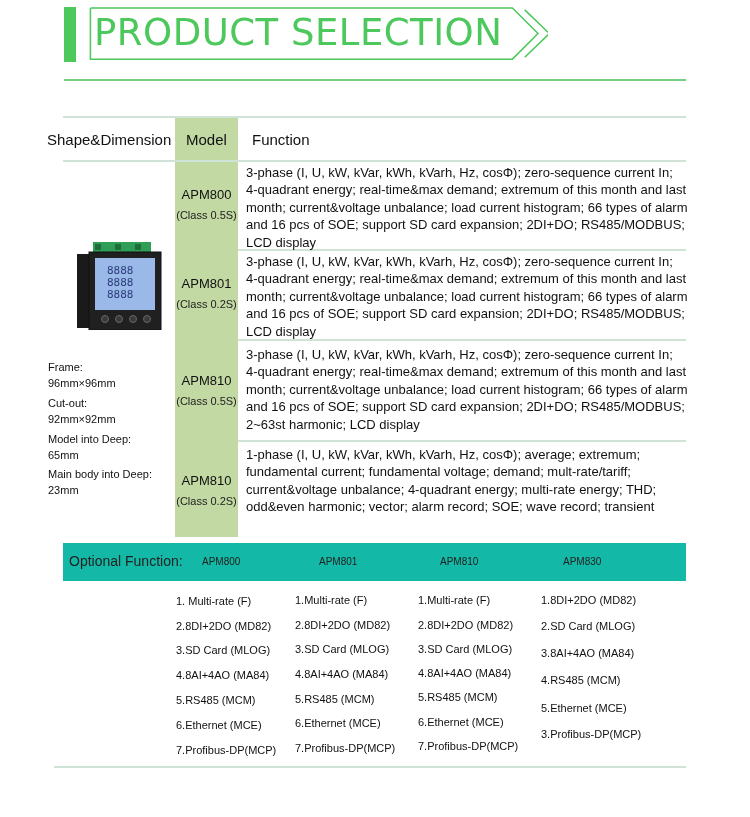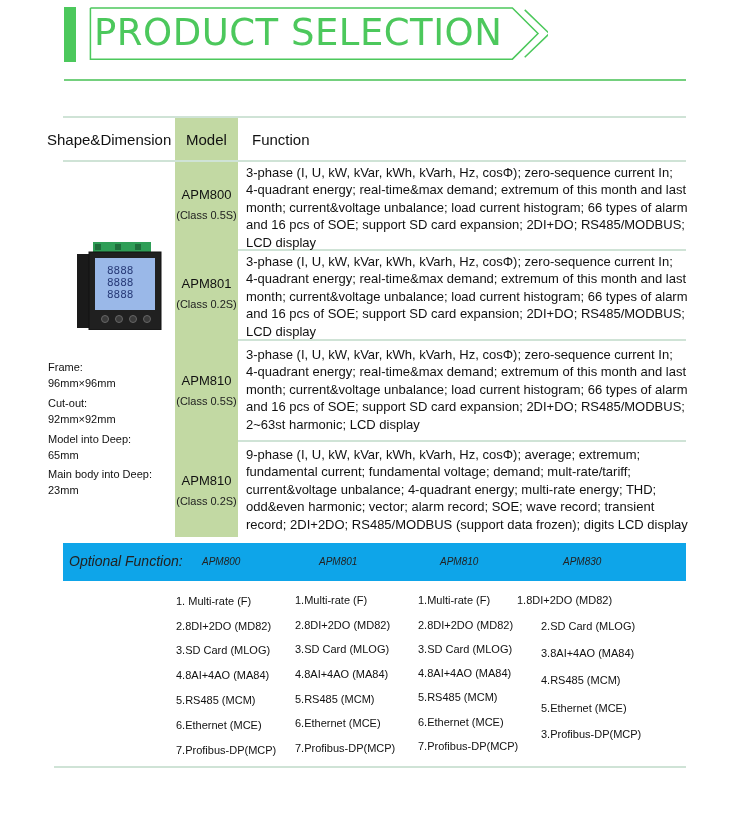--- a/index.html
+++ b/index.html
@@ -19,21 +19,21 @@
   .hr { position: absolute; height: 2px; background: #cfe3d6; }
   .col-model-bg { position: absolute; left: 175px; width: 63px; background: #c2d9a3; }
   .hdr { position: absolute; font-size: 15px; color: #111; }
   .model-name { position: absolute; width: 63px; text-align: center; font-size: 13px; color: #111; }
   .model-class { position: absolute; width: 63px; text-align: center; font-size: 11px; color: #222; }
   .func-text { position: absolute; left: 246px; width: 445px; font-size: 13px; line-height: 17.4px; color: #111; }
   .dim-text { position: absolute; left: 48px; font-size: 11px; line-height: 16px; color: #111; }
 
   .device { position: absolute; left: 75px; top: 238px; width: 88px; height: 92px; }
 
-  .opt-bar { position: absolute; left: 63px; top: 543px; width: 623px; height: 38px; background: #0ea5e9; font-style: italic; }
+  .opt-bar { position: absolute; left: 63px; top: 543px; width: 623px; height: 38px; background: #14b8a6; }
   .opt-label { position: absolute; left: 6px; top: 10px; font-size: 14px; color: #222; }
   .opt-col-hdr { position: absolute; top: 13px; font-size: 10px; color: #222; }
 
   .opt-item { position: absolute; font-size: 11px; color: #111; white-space: nowrap; }
   .bottom-rule { position: absolute; left: 54px; top: 766px; width: 632px; height: 2px; background: #cfe3d6; }
 </style>
 </head>
 <body>
 
 <div class="banner">
@@ -118,25 +118,24 @@
   <div>3-phase (I, U, kW, kVar, kWh, kVarh, Hz, cosΦ); zero-sequence current In;</div>
   <div>4-quadrant energy; real-time&amp;max demand; extremum of  this month and last</div>
   <div>month; current&amp;voltage unbalance; load current histogram; 66 types of alarm</div>
   <div>and 16 pcs of SOE; support SD card expansion; 2DI+DO; RS485/MODBUS;</div>
   <div>2~63st harmonic; LCD display</div>
 </div>
 
 <div class="model-name" style="left:175px;top:473px;">APM810</div>
 <div class="model-class" style="left:175px;top:495px;">(Class 0.2S)</div>
 <div class="func-text" style="top:446px;">
-  <div>9-phase (I, U, kW, kVar, kWh, kVarh, Hz, cosΦ); average; extremum;</div>
+  <div>1-phase (I, U, kW, kVar, kWh, kVarh, Hz, cosΦ); average; extremum;</div>
   <div>fundamental current; fundamental voltage; demand; mult-rate/tariff;</div>
   <div>current&amp;voltage unbalance; 4-quadrant energy; multi-rate energy; THD;</div>
   <div>odd&amp;even harmonic; vector; alarm record; SOE; wave record; transient</div>
-  <div>record; 2DI+2DO; RS485/MODBUS (support data frozen); digits LCD display</div>
 </div>
 
 <div class="opt-bar">
   <div class="opt-label">Optional Function:</div>
   <div class="opt-col-hdr" style="left:139px;">APM800</div>
   <div class="opt-col-hdr" style="left:256px;">APM801</div>
   <div class="opt-col-hdr" style="left:377px;">APM810</div>
   <div class="opt-col-hdr" style="left:500px;">APM830</div>
 </div>
 
@@ -157,20 +156,20 @@
 <div class="opt-item" style="left:295px;top:742px;">7.Profibus-DP(MCP)</div>
 
 <div class="opt-item" style="left:418px;top:594px;">1.Multi-rate (F)</div>
 <div class="opt-item" style="left:418px;top:619px;">2.8DI+2DO (MD82)</div>
 <div class="opt-item" style="left:418px;top:643px;">3.SD Card (MLOG)</div>
 <div class="opt-item" style="left:418px;top:667px;">4.8AI+4AO (MA84)</div>
 <div class="opt-item" style="left:418px;top:691px;">5.RS485 (MCM)</div>
 <div class="opt-item" style="left:418px;top:716px;">6.Ethernet (MCE)</div>
 <div class="opt-item" style="left:418px;top:740px;">7.Profibus-DP(MCP)</div>
 
-<div class="opt-item" style="left:517px;top:594px;">1.8DI+2DO (MD82)</div>
+<div class="opt-item" style="left:541px;top:594px;">1.8DI+2DO (MD82)</div>
 <div class="opt-item" style="left:541px;top:620px;">2.SD Card (MLOG)</div>
 <div class="opt-item" style="left:541px;top:647px;">3.8AI+4AO (MA84)</div>
 <div class="opt-item" style="left:541px;top:674px;">4.RS485 (MCM)</div>
 <div class="opt-item" style="left:541px;top:702px;">5.Ethernet (MCE)</div>
 <div class="opt-item" style="left:541px;top:728px;">3.Profibus-DP(MCP)</div>
 
 <div class="bottom-rule"></div>
 
 </body></html>

